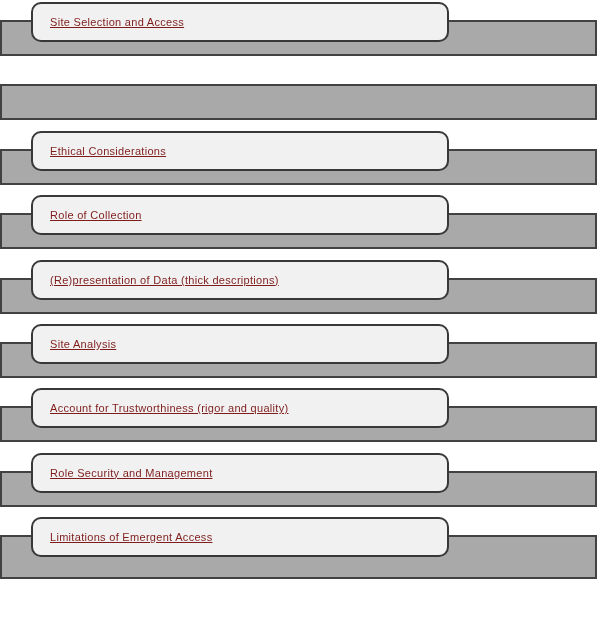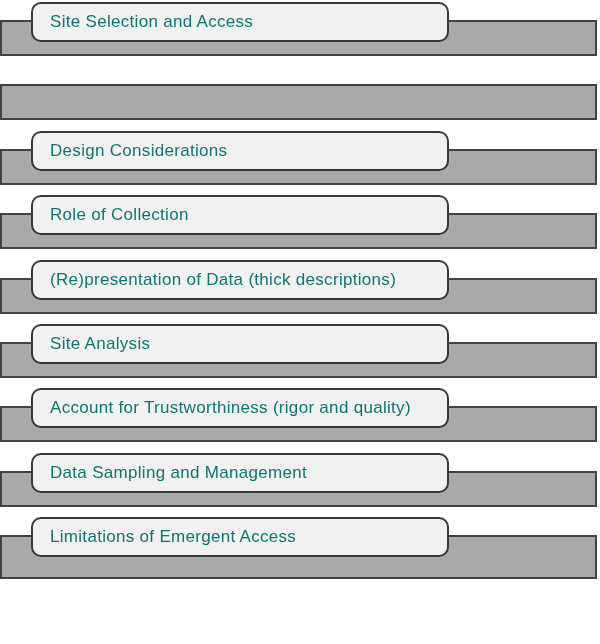--- a/index.html
+++ b/index.html
@@ -42,24 +42,25 @@
     background: #f1f1f1;
     border: 2px solid #383838;
     border-radius: 10px;
     box-sizing: border-box;
     display: flex;
     align-items: center;
     padding-left: 17px;
     z-index: 2;
   }
   .label {
-    font-size: 17px;
+    font-size: 11px;
     letter-spacing: 0.3px;
-    color: #0f766e;
+    color: #7f1d1d;
     white-space: nowrap;
+    text-decoration: underline;
   }
 </style>
 </head>
 <body>
 
 <div class="figure">
 
   <div class="row">
     <div class="bar"></div>
     <div class="box">
@@ -67,21 +68,21 @@
     </div>
   </div>
 
   <div class="row">
     <div class="bar"></div>
   </div>
 
   <div class="row">
     <div class="bar"></div>
     <div class="box">
-      <span class="label">Design Considerations</span>
+      <span class="label">Ethical Considerations</span>
     </div>
   </div>
 
   <div class="row">
     <div class="bar"></div>
     <div class="box">
       <span class="label">Role of Collection</span>
     </div>
   </div>
 
@@ -103,21 +104,21 @@
   <div class="row">
     <div class="bar"></div>
     <div class="box">
       <span class="label">Account for Trustworthiness (rigor and quality)</span>
     </div>
   </div>
 
   <div class="row">
     <div class="bar"></div>
     <div class="box">
-      <span class="label">Data Sampling and Management</span>
+      <span class="label">Role Security and Management</span>
     </div>
   </div>
 
   <div class="row">
     <div class="bar"></div>
     <div class="box">
       <span class="label">Limitations of Emergent Access</span>
     </div>
   </div>
 

